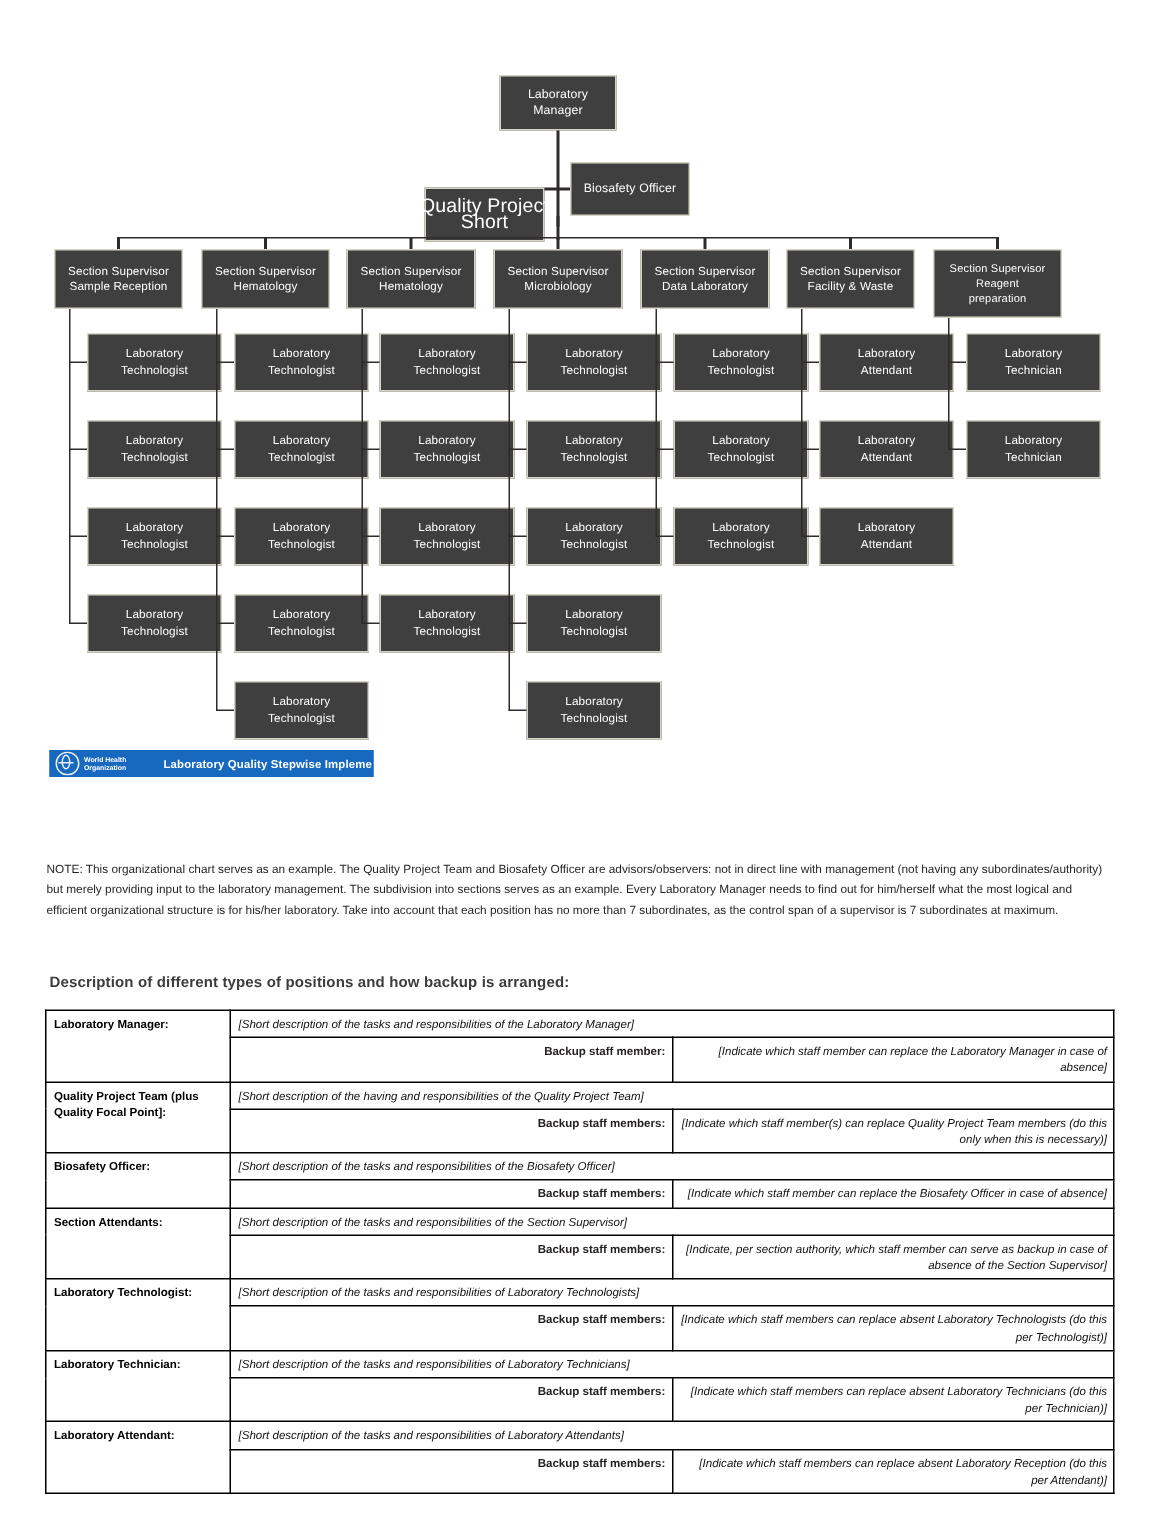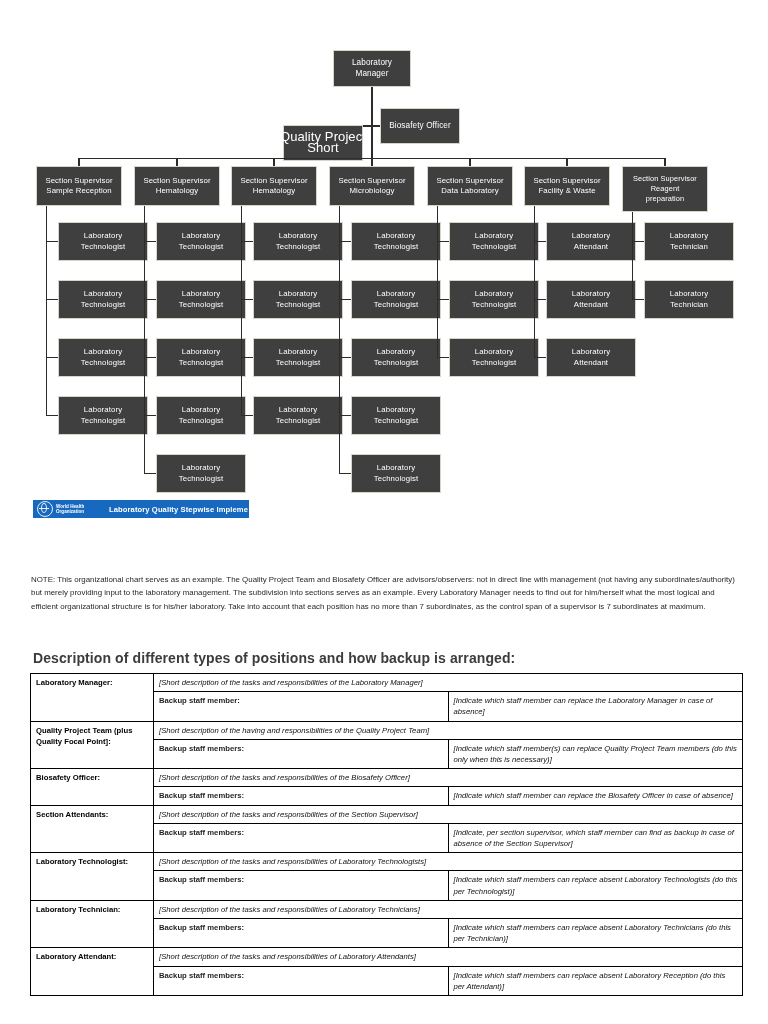--- a/index.html
+++ b/index.html
@@ -80,21 +80,21 @@
   
   .note{
     position:absolute;left:31px;top:573px;width:706px;
     font-size:7.9px;line-height:13.3px;color:#231f20;
     text-align:left;
   }
 
   
   .table-heading{
     position:absolute;left:33px;top:650px;
-    font-size:14px;font-weight:bold;color:#3c3c3c;
+    font-size:10px;font-weight:bold;color:#3c3c3c;
     letter-spacing:.1px;
   }
   table.pos{
     position:absolute;left:30px;top:673px;
     width:713px;
     border-collapse:collapse;
     table-layout:fixed;
     font-size:7.7px;
   }
   table.pos td{
@@ -109,21 +109,21 @@
     color:#000;
   }
   td.backup-lbl{
     width:112px;
     font-weight:bold;
     text-align:left;
     padding-left:5px;
   }
   td.desc{font-style:italic;color:#111;}
   tr.grp-top td{border-top:1.6px solid #000;}
-  tr.grp-bot td{border-bottom:1.6px solid #000;}
+  tr.grp-bot td{border-bottom:1.6px solid #000;text-align:right;}
   td.role-span{border-bottom:1.6px solid #000;}
 </style>
 </head>
 <body>
 
 <div class="page">
 
 
   <div class="org" id="org-canvas">
       <div class="node" style="left: 333px; top: 50px; width: 78px; height: 37px; background: rgb(63, 63, 63); border-color: rgb(216, 212, 200); color: rgb(255, 255, 255); font-size: 8.2px; line-height: 10.8px;">
@@ -354,21 +354,21 @@
         <tr class="grp-bot">
           <td class="backup-lbl">Backup staff members:</td>
           <td class="desc">[Indicate which staff member can replace the Biosafety Officer in case of absence]</td>
         </tr>
         <tr class="grp-top">
           <td class="role role-span" rowspan="2">Section Attendants:</td>
           <td class="desc" colspan="2">[Short description of the tasks and responsibilities of the Section Supervisor]</td>
         </tr>
         <tr class="grp-bot">
           <td class="backup-lbl">Backup staff members:</td>
-          <td class="desc">[Indicate, per section supervisor, which staff member can find as backup in case of absence of the Section Supervisor]</td>
+          <td class="desc">[Indicate, per section authority, which staff member can serve as backup in case of absence of the Section Supervisor]</td>
         </tr>
         <tr class="grp-top">
           <td class="role role-span" rowspan="2">Laboratory Technologist:</td>
           <td class="desc" colspan="2">[Short description of the tasks and responsibilities of Laboratory Technologists]</td>
         </tr>
         <tr class="grp-bot">
           <td class="backup-lbl">Backup staff members:</td>
           <td class="desc">[Indicate which staff members can replace absent Laboratory Technologists (do this per Technologist)]</td>
         </tr>
         <tr class="grp-top">

